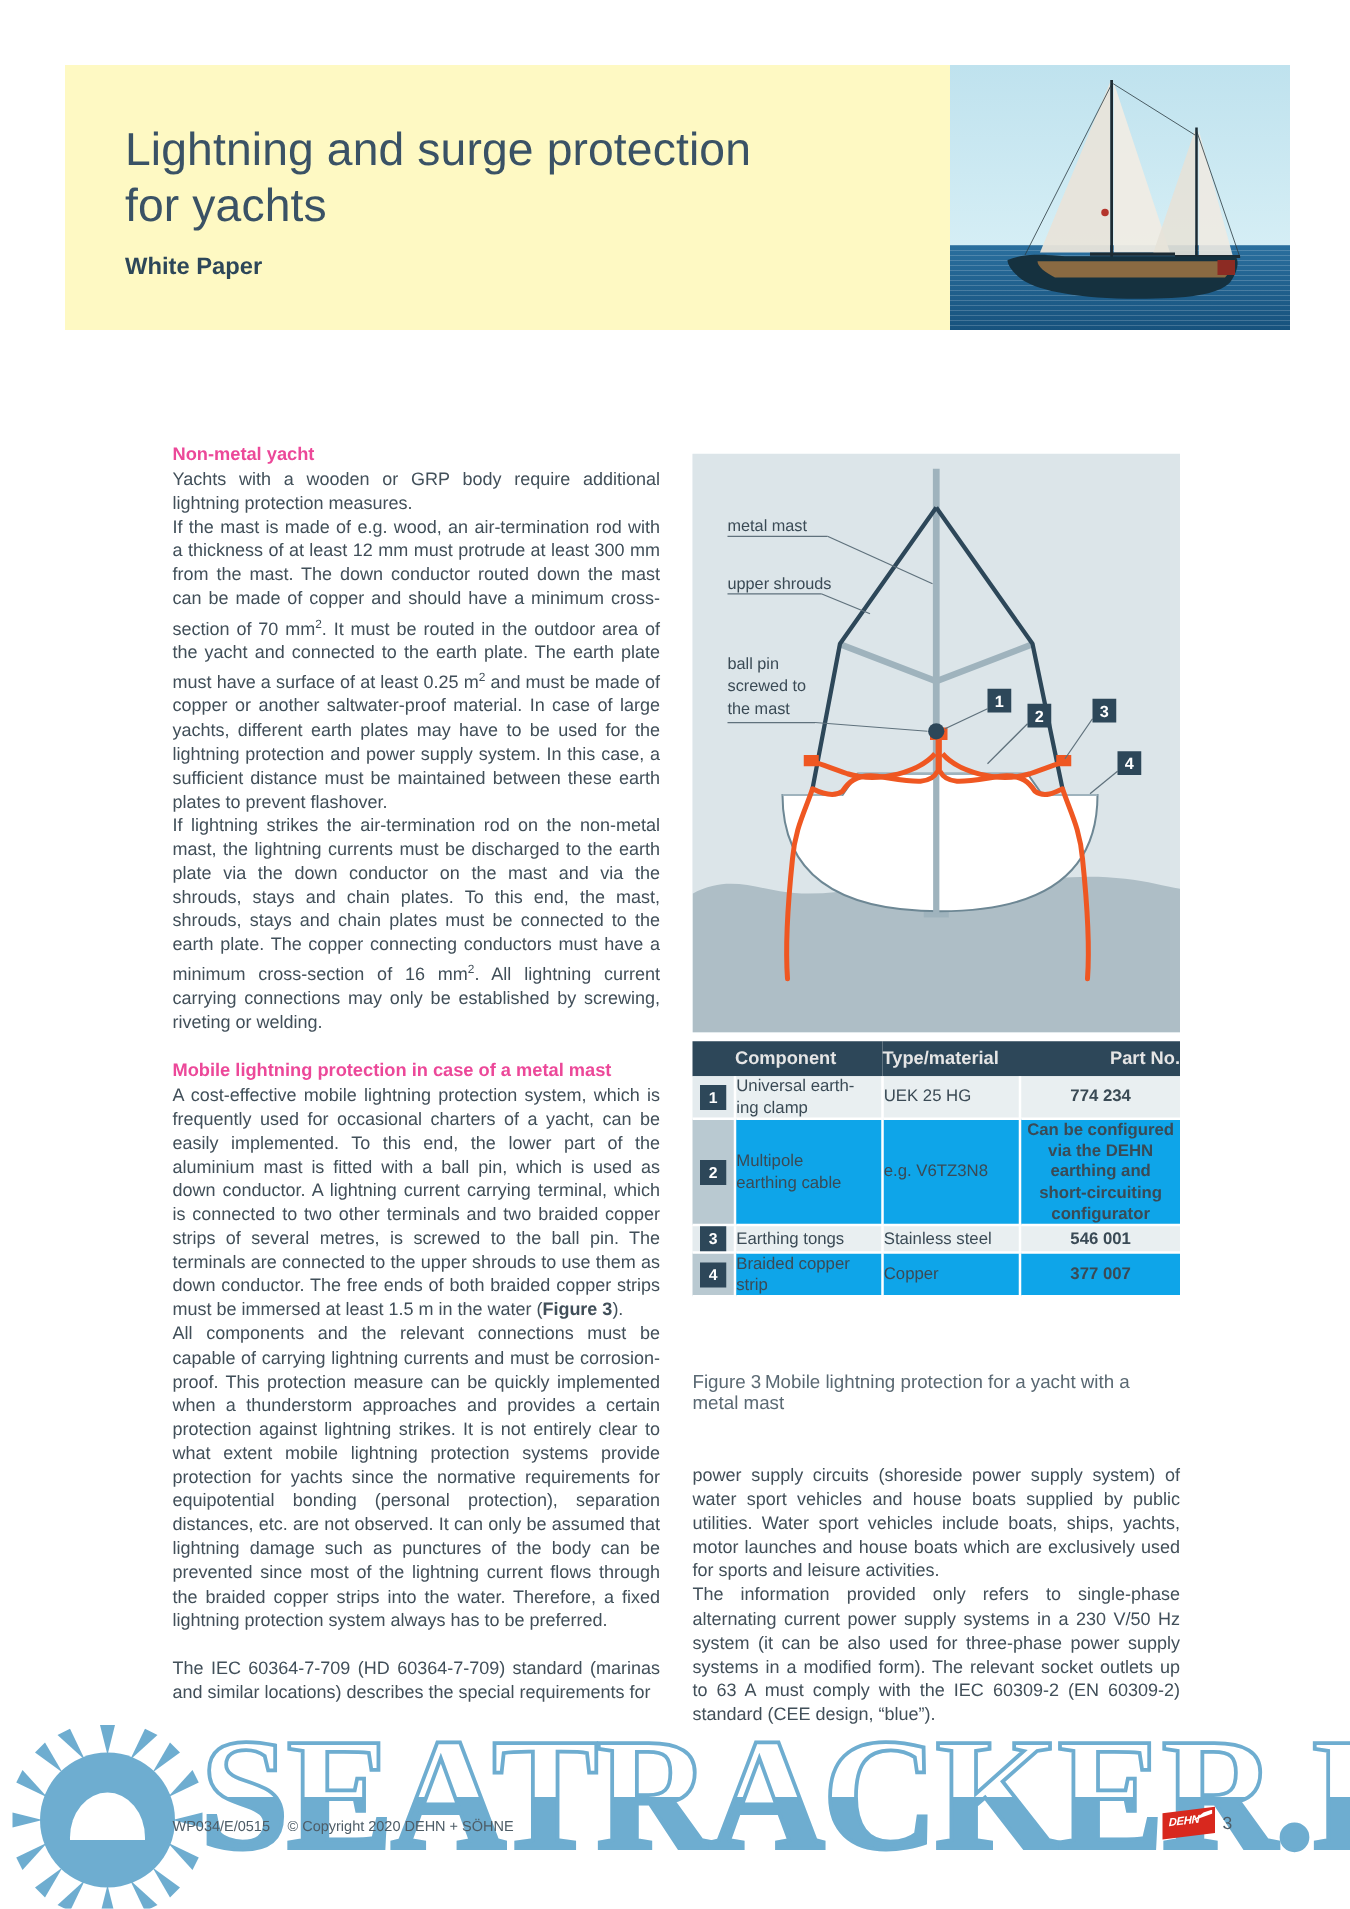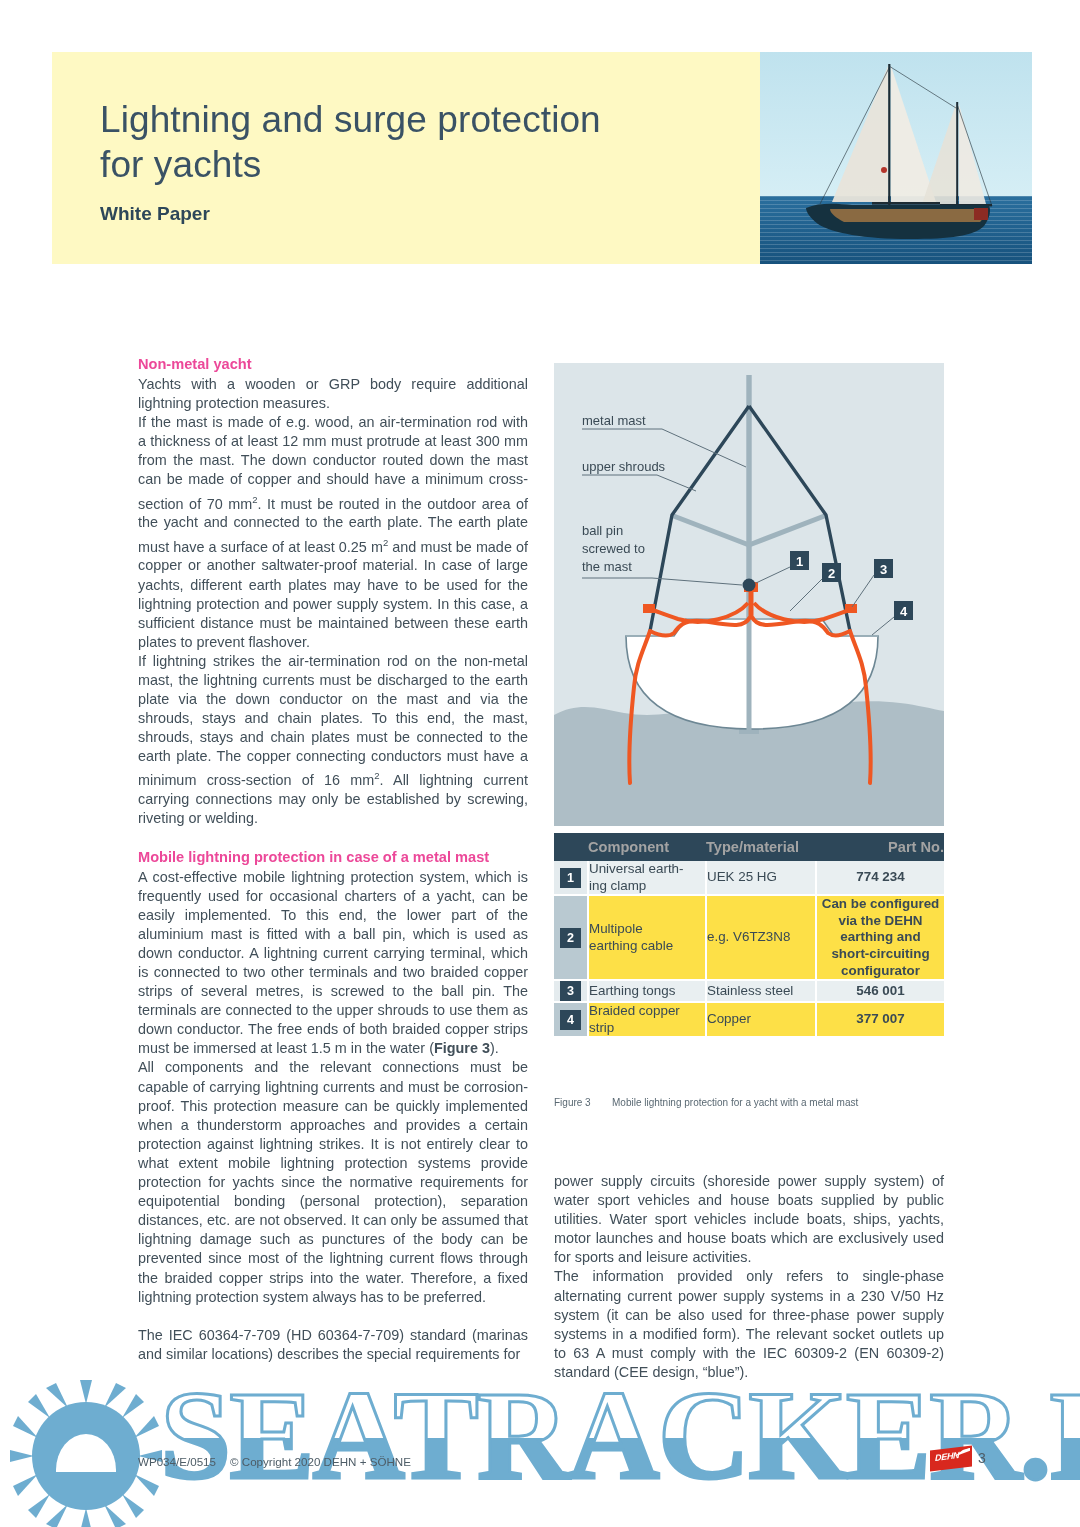--- a/index.html
+++ b/index.html
@@ -65,47 +65,47 @@
   }
   #figure-box svg{ display:block; }
 
   
   #comp-table{
     position:absolute; left:554px; top:833px; width:390px;
     border-collapse:collapse; font-size:13.4px; line-height:16.6px;
   }
   #comp-table td, #comp-table th{ padding:0; vertical-align:middle; }
   .t-head th{
-    background:#2d4759; color:#a3a3a3; font-weight:700;
+    background:#2d4759; color:#e5e5e5; font-weight:700;
     font-size:14.6px; height:28px; padding:3px 8px 5px 8px;
     text-align:left;
   }
   .t-head th.num{ width:34px; padding:0; }
   .t-head th.part{ text-align:right; }
   td.num{
     width:34px; text-align:center; vertical-align:middle;
   }
   .badge{
     display:inline-block; width:21px; height:20px; line-height:20px;
     background:#2d4759; color:#fff; font-weight:700; font-size:12.6px;
     text-align:center;
   }
   td.comp{ width:118px; padding:6px 8px; }
   td.type{ width:110px; padding:6px 8px; }
   td.part{ text-align:center; padding:6px 9px 6px 8px;font-weight:bold; }
   tr.odd td.num{ background:#e4ebee; }
   tr.odd td.comp, tr.odd td.type, tr.odd td.part{ background:#e9eff1; }
   tr.even td.num{ background:#b9c9d1; }
-  tr.even td.comp, tr.even td.type, tr.even td.part{ background:#fde047; }
+  tr.even td.comp, tr.even td.type, tr.even td.part{ background:#0ea5e9; }
   #comp-table tr td{ border-bottom:2px solid #ffffff; border-right:2px solid #ffffff; }
   #comp-table tr td.part{ border-right:none; }
 
   #fig-caption{
     position:absolute; left:554px; top:1097px; width:390px;
-    font-size:10px; color:#5a6973;
+    font-size:15px; color:#5a6973;
   }
   #fig-caption .lbl{ display:inline-block; width:58px; }
 
   
   #footer{
     position:absolute; left:138px; top:1455px; width:806px;
     font-size:11.6px; color:#4d5c66;
     display:flex; align-items:flex-end;
   }
   #footer .sp{ display:inline-block; width:14px; }

